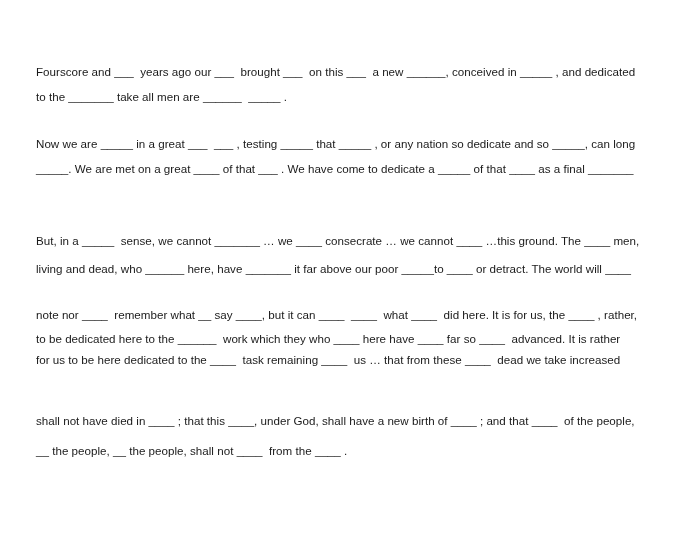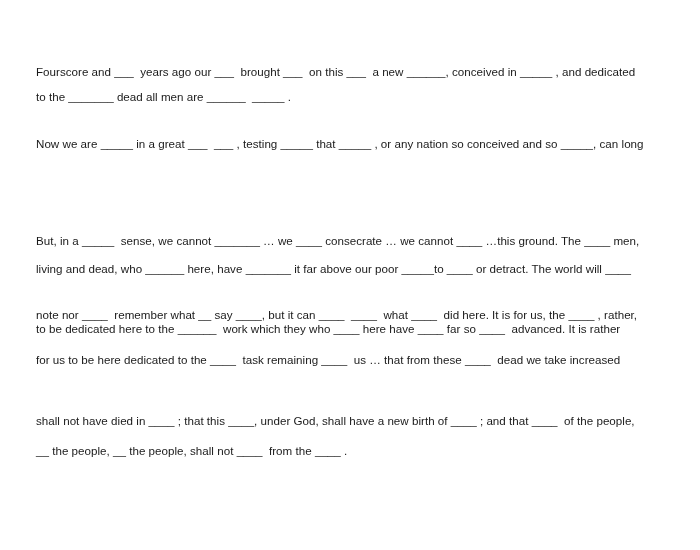--- a/index.html
+++ b/index.html
@@ -14,24 +14,25 @@
       font-size: 11.6px; color: #1a1a1a; white-space: pre;
       line-height: 14px; letter-spacing: 0.02px;
     }
   </style>
 </head>
 <body>
 
 <div class="page">
 
   <div class="line" style="top:65px">Fourscore and ___  years ago our ___  brought ___  on this ___  a new ______, conceived in _____ , and dedicated</div>
-  <div class="line" style="top:90px">to the _______ dead all men are ______  _____ .</div>
+  <div class="line" style="top:90px">to the _______ take all men are ______  _____ .</div>
 
-  <div class="line" style="top:137px">Now we are _____ in a great ___  ___ , testing _____ that _____ , or any nation so conceived and so _____, can long</div>
+  <div class="line" style="top:137px">Now we are _____ in a great ___  ___ , testing _____ that _____ , or any nation so dedicate and so _____, can long</div>
+  <div class="line" style="top:162px">_____. We are met on a great ____ of that ___ . We have come to dedicate a _____ of that ____ as a final _______</div>
 
   <div class="line" style="top:234px">But, in a _____  sense, we cannot _______ … we ____ consecrate … we cannot ____ …this ground. The ____ men,</div>
   <div class="line" style="top:262px">living and dead, who ______ here, have _______ it far above our poor _____to ____ or detract. The world will ____</div>
   <div class="line" style="top:308px">note nor ____  remember what __ say ____, but it can ____  ____  what ____  did here. It is for us, the ____ , rather,</div>
-  <div class="line" style="top:322px">to be dedicated here to the ______  work which they who ____ here have ____ far so ____  advanced. It is rather</div>
+  <div class="line" style="top:332px">to be dedicated here to the ______  work which they who ____ here have ____ far so ____  advanced. It is rather</div>
   <div class="line" style="top:353px">for us to be here dedicated to the ____  task remaining ____  us … that from these ____  dead we take increased</div>
   <div class="line" style="top:414px">shall not have died in ____ ; that this ____, under God, shall have a new birth of ____ ; and that ____  of the people,</div>
   <div class="line" style="top:444px">__ the people, __ the people, shall not ____  from the ____ .</div>
 </div>
 
 </body></html>

